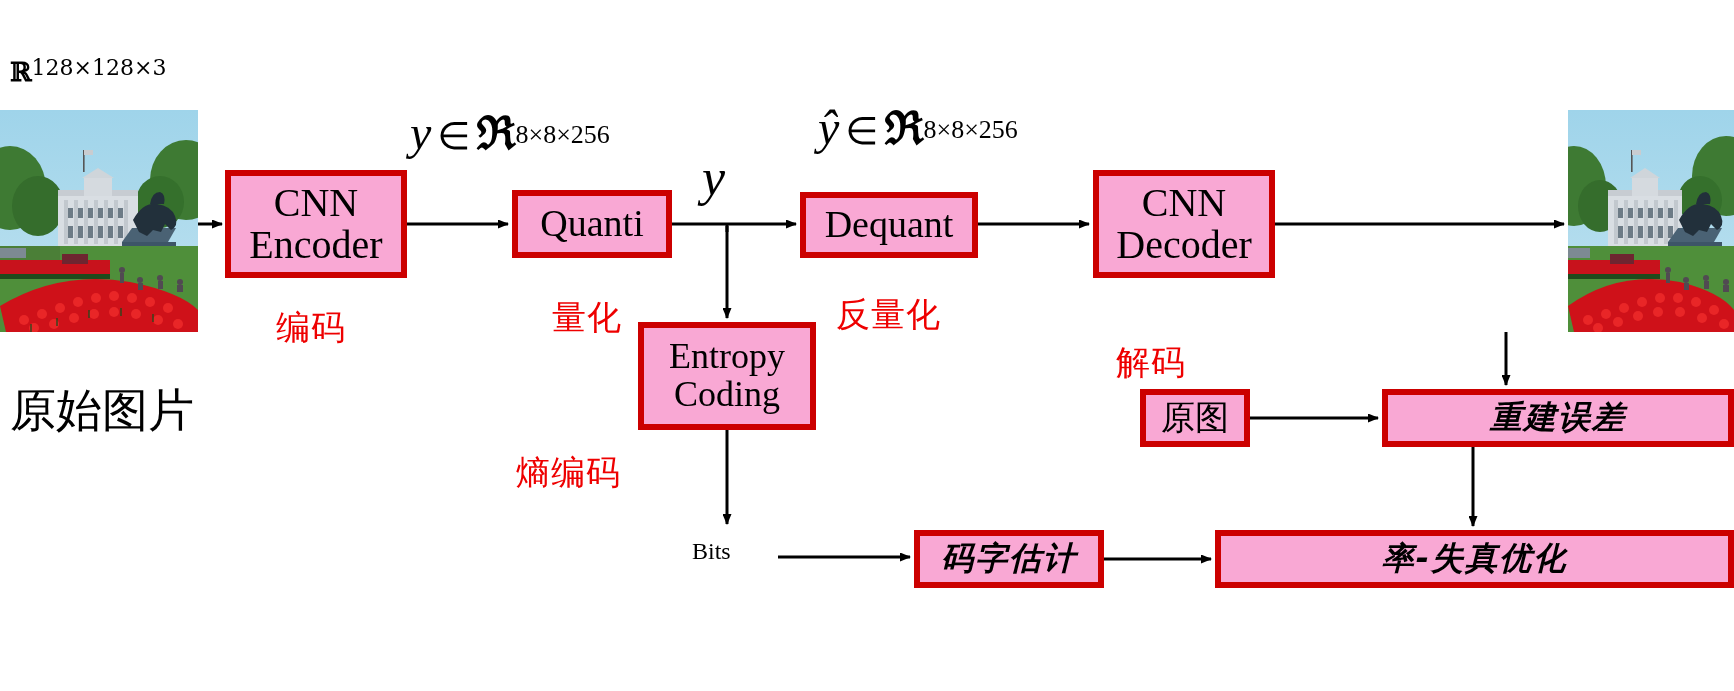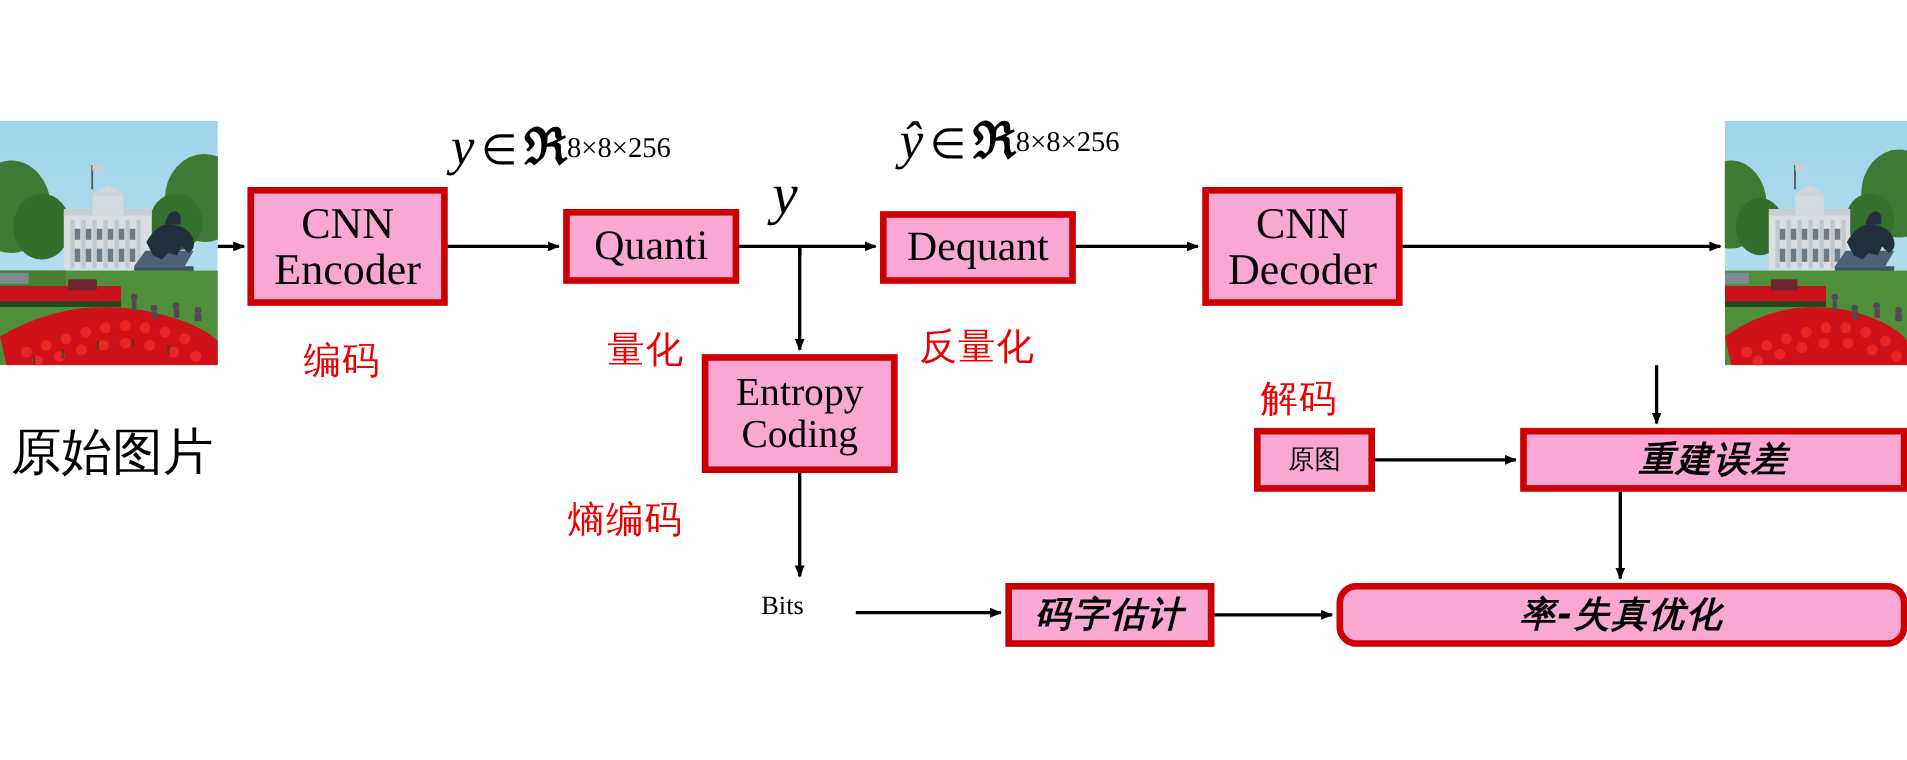--- a/index.html
+++ b/index.html
@@ -75,20 +75,23 @@
   }
 
   svg.arrows{position:absolute;left:0;top:0;width:1734px;height:691px;pointer-events:none;}
   .photo{position:absolute;}
 </style>
 </head>
 <body>
 
 <div class="stage">
 
+  <div class="rlabel" style="left:10px;top:55px;">
+    <span class="base">ℝ</span><span class="sup">128×128×3</span>
+  </div>
 
   <div class="photo" style="left:0px;top:110px;width:198px;height:222px;">
     <svg width="198" height="222" viewBox="0 0 198 222" xmlns="http://www.w3.org/2000/svg">
       <defs>
         <linearGradient id="skyg" x1="0" y1="0" x2="0" y2="1">
           <stop offset="0%" stop-color="#9fd4ea"></stop>
             <stop offset="100%" stop-color="#bfe2f0"></stop>
         </linearGradient>
       </defs>
       <rect x="0" y="0" width="198" height="222" fill="url(#skyg)"></rect>
@@ -219,31 +222,31 @@
   <div class="rbox" style="left:512px;top:190px;width:160px;height:68px;font-size:38px;">Quanti</div>
 
   <div class="rbox two" style="left:638px;top:322px;width:178px;height:108px;font-size:36px;">Entropy
 Coding</div>
 
   <div class="rbox" style="left:800px;top:192px;width:178px;height:66px;font-size:38px;">Dequant</div>
 
   <div class="rbox two" style="left:1093px;top:170px;width:182px;height:108px;font-size:40px;">CNN
 Decoder</div>
 
-  <div class="rbox" style="left:1140px;top:389px;width:110px;height:58px;font-size:24px;font-family:'DejaVu Sans',sans-serif;">原图</div>
+  <div class="rbox" style="left:1140px;top:389px;width:110px;height:58px;font-size:34px;font-family:'DejaVu Sans',sans-serif;">原图</div>
 
   <div class="rbox" style="left:1382px;top:389px;width:352px;height:58px;font-size:32px;">
     <span class="kai">重建误差</span>
   </div>
 
   <div class="rbox" style="left:914px;top:530px;width:190px;height:58px;font-size:32px;">
     <span class="kai">码字估计</span>
   </div>
 
-  <div class="rbox" style="left:1215px;top:530px;width:519px;height:58px;font-size:32px;border-radius:18px;">
+  <div class="rbox" style="left:1215px;top:530px;width:519px;height:58px;font-size:32px;">
     <span class="kai">率-失真优化</span>
   </div>
 
   <div class="photo" style="left:1568px;top:110px;width:166px;height:222px;">
     <svg width="166" height="222" viewBox="0 0 166 222" xmlns="http://www.w3.org/2000/svg">
       <defs>
         <linearGradient id="skyg2" x1="0" y1="0" x2="0" y2="1">
           <stop offset="0%" stop-color="#9fd4ea"></stop>
             <stop offset="100%" stop-color="#bfe2f0"></stop>
         </linearGradient>
@@ -330,21 +333,21 @@
       </g>
       <rect x="0" y="138" width="22" height="10" fill="#7d8a93"></rect>
       <rect x="42" y="144" width="24" height="10" fill="#6e2530"></rect>
     </svg>
   </div>
 
   <div class="cnred" style="left:276px;top:305px;">编码</div>
   <div class="cnred" style="left:552px;top:295px;">量化</div>
   <div class="cnred" style="left:836px;top:292px;">反量化</div>
   <div class="cnred" style="left:516px;top:450px;">熵编码</div>
-  <div class="cnred" style="left:1146px;top:340px;">解码</div>
+  <div class="cnred" style="left:1116px;top:340px;">解码</div>
 
   <div class="plaintext" style="left:692px;top:538px;font-size:24px;">Bits</div>
 
   <svg class="arrows" xmlns="http://www.w3.org/2000/svg">
     <defs>
       <marker id="ah" markerWidth="11" markerHeight="9" refX="10" refY="4.5" orient="auto" markerUnits="userSpaceOnUse">
         <polygon points="0,0 11,4.5 0,9" fill="#000"></polygon>
       </marker>
     </defs>
     <g stroke="#000" stroke-width="3" fill="none" marker-end="url(#ah)">

